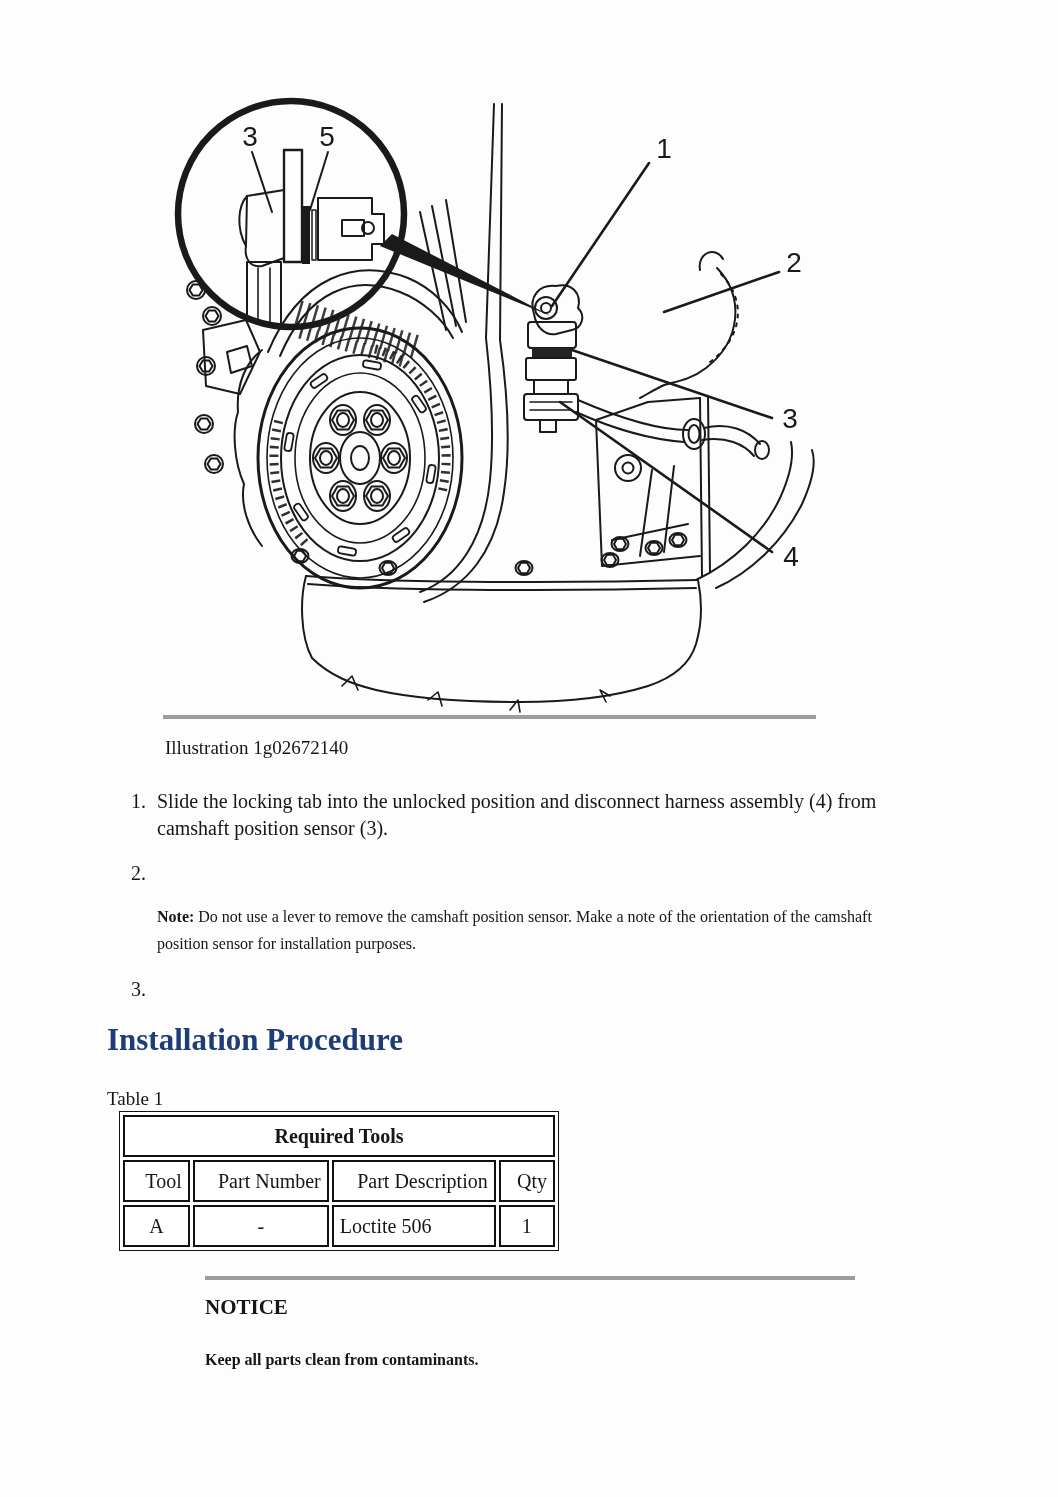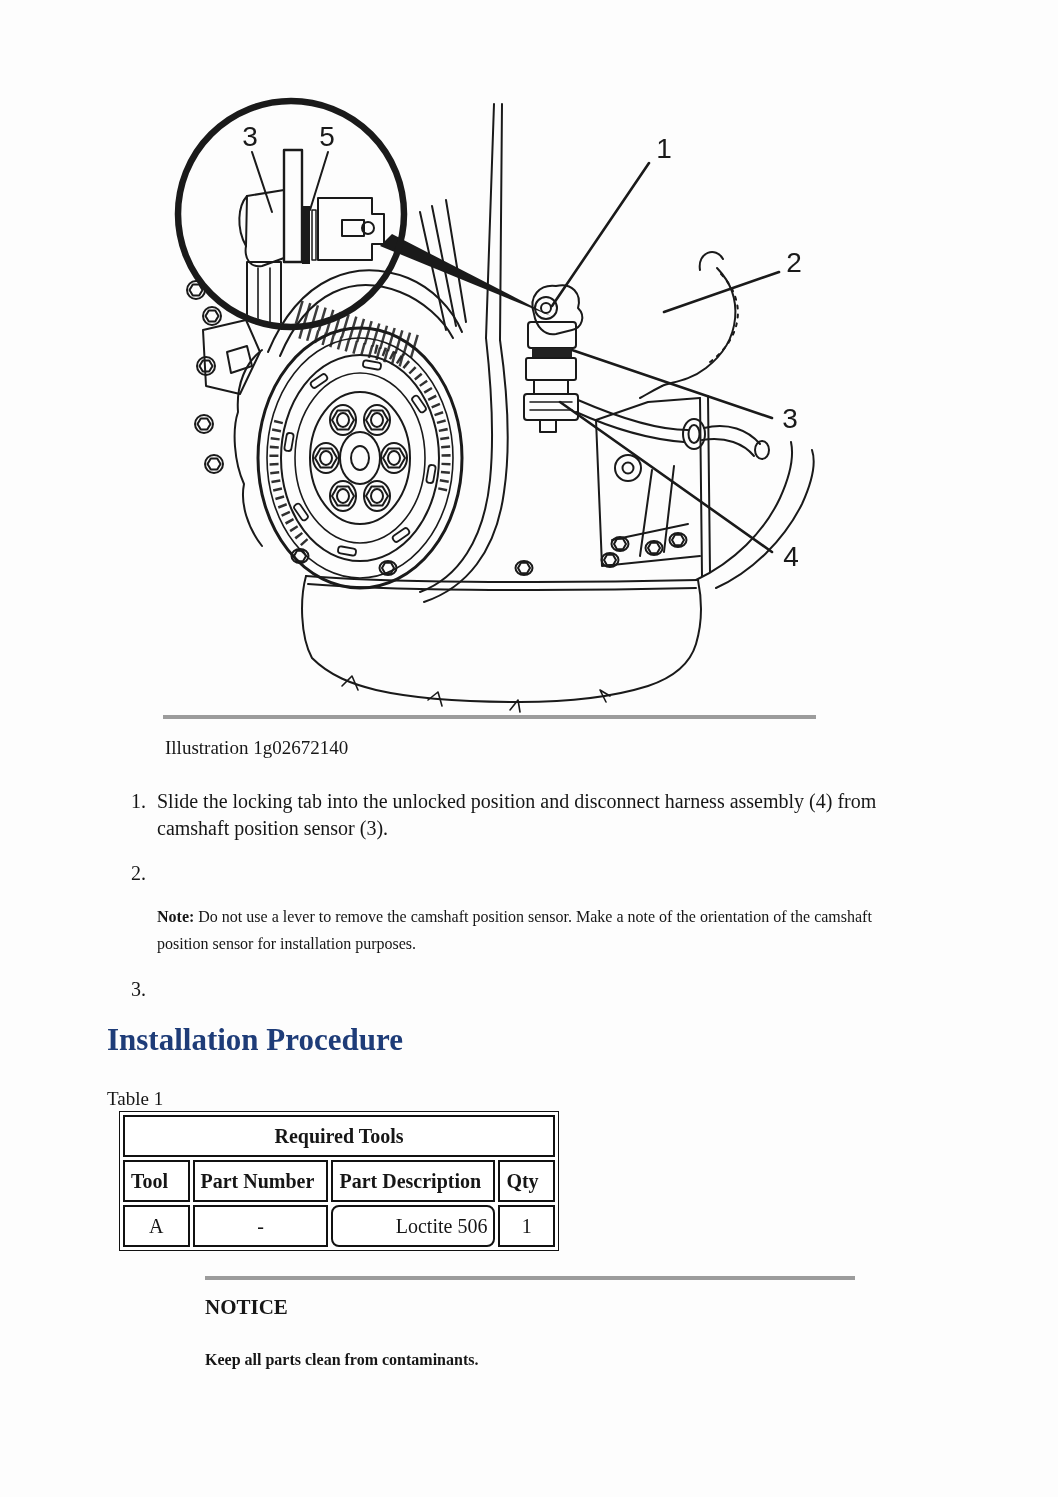--- a/index.html
+++ b/index.html
@@ -14,23 +14,23 @@
   .step .num{position:absolute;left:-26px;}
   .note{position:absolute;left:157px;width:752px;font-size:16px;line-height:27px;}
   .bold{font-weight:bold;}
   .proc-heading{position:absolute;left:107px;top:1022px;margin:0;font-size:31px;font-weight:bold;}
   .tbl-caption{position:absolute;left:107px;top:1088px;width:440px;text-align:left;font-size:19px;}
   .tools-table{position:absolute;left:107px;top:1111px;width:440px;
                border:1px solid #111;border-collapse:separate;border-spacing:3px;
                font-size:20px;background:#fff;margin-left:12px;}
   .tools-table td,.tools-table th{border:2px solid #111;padding:2px 6px;height:34px;}
   .tools-table .title{text-align:center;font-weight:bold;}
-  .tools-table th{text-align:left;font-weight:bold;}
+  .tools-table th{text-align:right;font-weight:normal;}
   .c{text-align:center;}
-  .l{text-align:right;border-radius:8px;}
+  .l{text-align:left;}
   .notice-rule{position:absolute;left:205px;top:1276px;width:650px;height:4px;background:#9c9c9c;}
   .notice-title{position:absolute;left:205px;top:1295px;width:650px;text-align:left;
                 font-size:21px;font-weight:bold;}
   .notice-body{position:absolute;left:205px;top:1351px;width:650px;font-size:16px;font-weight:bold;}
 </style>
 </head>
 <body>
 
 <div class="page">
 

